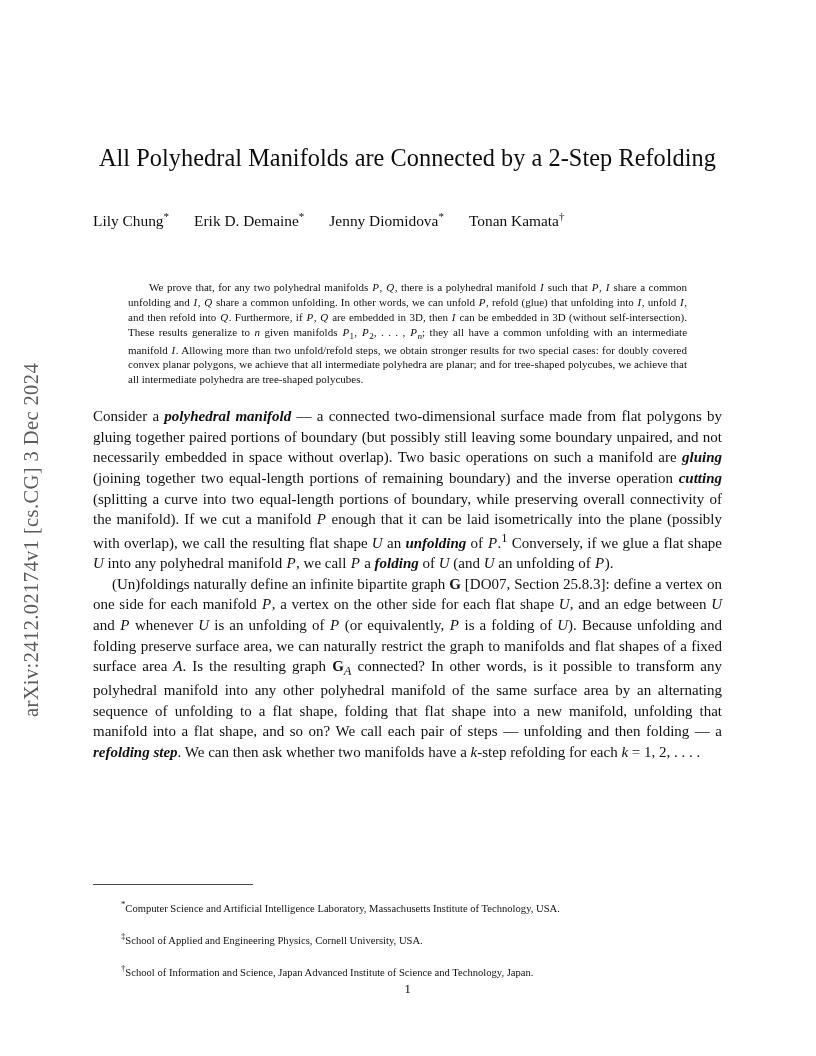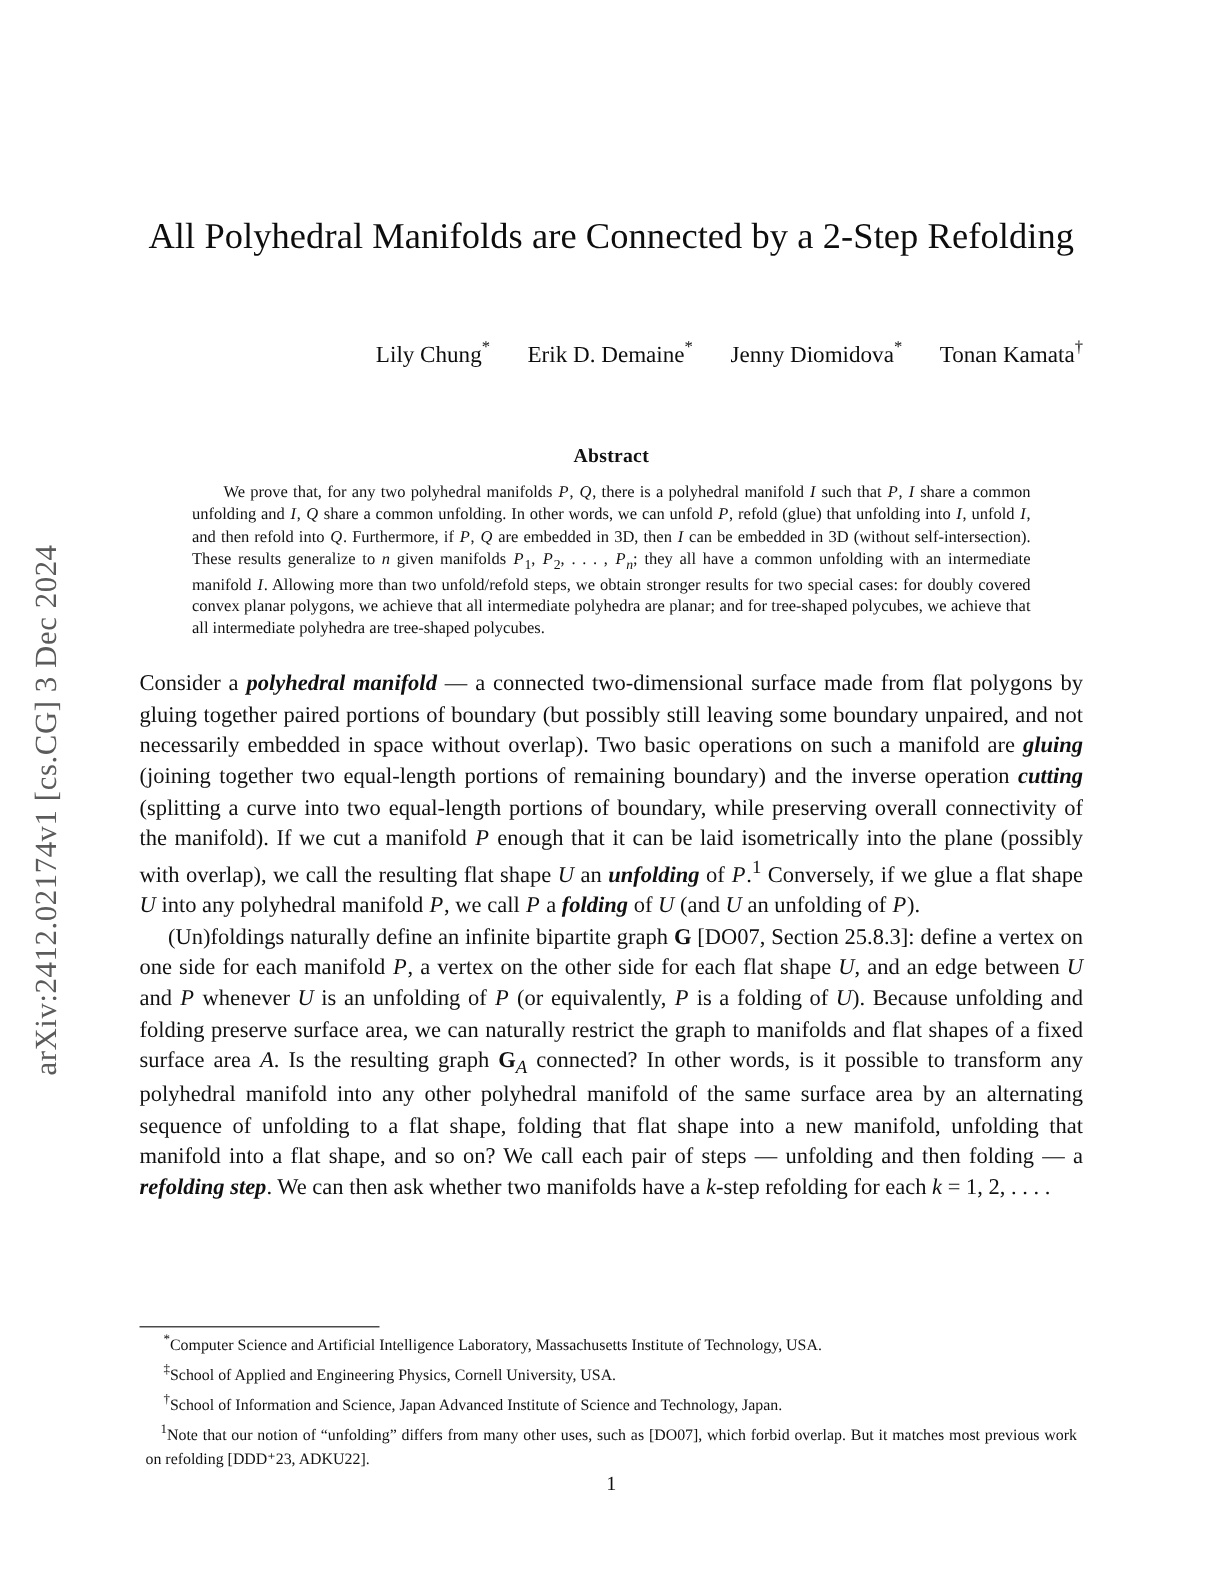--- a/index.html
+++ b/index.html
@@ -54,22 +54,22 @@
     margin-top: 143px;
     font-size: 24.3px;
     text-align: center;
     font-weight: normal;
     letter-spacing: 0.05px;
     line-height: 1.25;
     color: #0d0d0d;
   }
 
   .authors {
-    margin-top: 48px;
-    text-align: right;
+    margin-top: 32px;
+    text-align: left;
     font-size: 15.4px;
     line-height: 2.07;
     color: #0d0d0d;
   }
   .authors .row { display: block; white-space: nowrap; }
   .authors .name { display: inline-block; }
   .authors .gap-a { display: inline-block; width: 25px; }
   .authors .gap-b { display: inline-block; width: 27px; }
   sup.mark {
     font-size: 0.72em;
@@ -139,21 +139,21 @@
     color: #111;
   }
   .fn-rule {
     width: 160px;
     height: 1px;
     background: #4a4a4a;
     margin-bottom: 5px;
   }
   .footnotes .fn {
     text-indent: 12px;
-    margin: 4px;
+    margin: 16px;
     text-align: justify;
     hyphens: none;
   }
   .footnotes .fn.last { text-indent: 10px; }
   .fn sup { font-size: 0.82em; vertical-align: super; line-height: 0; }
 
   
   .page-number {
     position: absolute;
     left: 0;
@@ -172,35 +172,33 @@
 
 <div class="page">
 
   <h1 class="title">All Polyhedral Manifolds are Connected by a 2-Step Refolding</h1>
 
   <div class="authors">
     <span class="row" id="author-row-1"><span class="name"><span>Lily Chung</span><sup class="mark">*</sup></span><span class="gap-a"></span><span class="name"><span>Erik D. Demaine</span><sup class="mark">*</sup></span><span class="gap-a"></span><span class="name"><span>Jenny Diomidova</span><sup class="mark">*</sup></span><span class="gap-a"></span><span class="name"><span>Tonan Kamata</span><sup class="mark">†</sup></span></span>
   </div>
 
   <div class="abstract-wrap">
-    <div class="abstract-head">Abstract</div>
     <div class="abstract-body" id="abstract-text"><span>We prove that, for any two polyhedral manifolds </span><span class="cal">P</span><span>, </span><span class="cal">Q</span><span>, there is a polyhedral manifold </span><span class="cal">I</span><span> such that </span><span class="cal">P</span><span>, </span><span class="cal">I</span><span> share a common unfolding and </span><span class="cal">I</span><span>, </span><span class="cal">Q</span><span> share a common unfolding. In other words, we can unfold </span><span class="cal">P</span><span>, refold (glue) that unfolding into </span><span class="cal">I</span><span>, unfold </span><span class="cal">I</span><span>, and then refold into </span><span class="cal">Q</span><span>. Furthermore, if </span><span class="cal">P</span><span>, </span><span class="cal">Q</span><span> are embedded in 3D, then </span><span class="cal">I</span><span> can be embedded in 3D (without self-intersection). These results generalize to </span><i class="mth">n</i><span> given manifolds </span><span class="cal">P</span><sub>1</sub><span>, </span><span class="cal">P</span><sub>2</sub><span>, . . . , </span><span class="cal">P</span><sub style="font-style: italic;">n</sub><span>; they all have a common unfolding with an intermediate manifold </span><span class="cal">I</span><span>. Allowing more than two unfold/refold steps, we obtain stronger results for two special cases: for doubly covered convex planar polygons, we achieve that all intermediate polyhedra are planar; and for tree-shaped polycubes, we achieve that all intermediate polyhedra are tree-shaped polycubes.</span></div>
   </div>
 
 
   <div class="body-text">
     <p id="body-p1"><span>Consider a </span><span class="defterm">polyhedral manifold</span><span> — a connected two-dimensional surface made from flat polygons by gluing together paired portions of boundary (but possibly still leaving some boundary unpaired, and not necessarily embedded in space without overlap). Two basic operations on such a manifold are </span><span class="defterm">gluing</span><span> (joining together two equal-length portions of remaining boundary) and the inverse operation </span><span class="defterm">cutting</span><span> (splitting a curve into two equal-length portions of boundary, while preserving overall connectivity of the manifold). If we cut a manifold </span><span class="cal">P</span><span> enough that it can be laid isometrically into the plane (possibly with overlap), we call the resulting flat shape </span><i class="mth">U</i><span> an </span><span class="defterm">unfolding</span><span> of </span><span class="cal">P</span><span>.</span><sup>1</sup><span> Conversely, if we glue a flat shape </span><i class="mth">U</i><span> into any polyhedral manifold </span><span class="cal">P</span><span>, we call </span><span class="cal">P</span><span> a </span><span class="defterm">folding</span><span> of </span><i class="mth">U</i><span> (and </span><i class="mth">U</i><span> an unfolding of </span><span class="cal">P</span><span>).</span></p>
     <p id="body-p2"><span>(Un)foldings naturally define an infinite bipartite graph </span><b class="bf">G</b><span> [DO07, Section 25.8.3]: define a vertex on one side for each manifold </span><span class="cal">P</span><span>, a vertex on the other side for each flat shape </span><i class="mth">U</i><span>, and an edge between </span><i class="mth">U</i><span> and </span><span class="cal">P</span><span> whenever </span><i class="mth">U</i><span> is an unfolding of </span><span class="cal">P</span><span> (or equivalently, </span><span class="cal">P</span><span> is a folding of </span><i class="mth">U</i><span>). Because unfolding and folding preserve surface area, we can naturally restrict the graph to manifolds and flat shapes of a fixed surface area </span><i class="mth">A</i><span>. Is the resulting graph </span><b class="bf">G</b><sub style="font-style: italic;">A</sub><span> connected? In other words, is it possible to transform any polyhedral manifold into any other polyhedral manifold of the same surface area by an alternating sequence of unfolding to a flat shape, folding that flat shape into a new manifold, unfolding that manifold into a flat shape, and so on? We call each pair of steps — unfolding and then folding — a </span><span class="defterm">refolding step</span><span>. We can then ask whether two manifolds have a </span><i class="mth">k</i><span>-step refolding for each </span><i class="mth">k</i><span> = 1, 2, . . . .</span></p>
   </div>
 
   <div class="footnotes">
     <div class="fn-rule"></div>
     <div id="footnote-list">
         <p class="fn"><sup>*</sup><span>Computer Science and Artificial Intelligence Laboratory, Massachusetts Institute of Technology, USA.</span></p>
         <p class="fn"><sup>‡</sup><span>School of Applied and Engineering Physics, Cornell University, USA.</span></p>
         <p class="fn"><sup>†</sup><span>School of Information and Science, Japan Advanced Institute of Science and Technology, Japan.</span></p>
-        <p class="fn last"><sup>1</sup><span>Note that our notion of “unfolding” differs from many other uses, such as [DO07], which forbid overlap. But it matches most previous work on refolding [DDD⁺23, ADKU22].</span></p>
       </div>
   </div>
 
   <div class="page-number">1</div>
 
 </div>
 
 </body></html>

